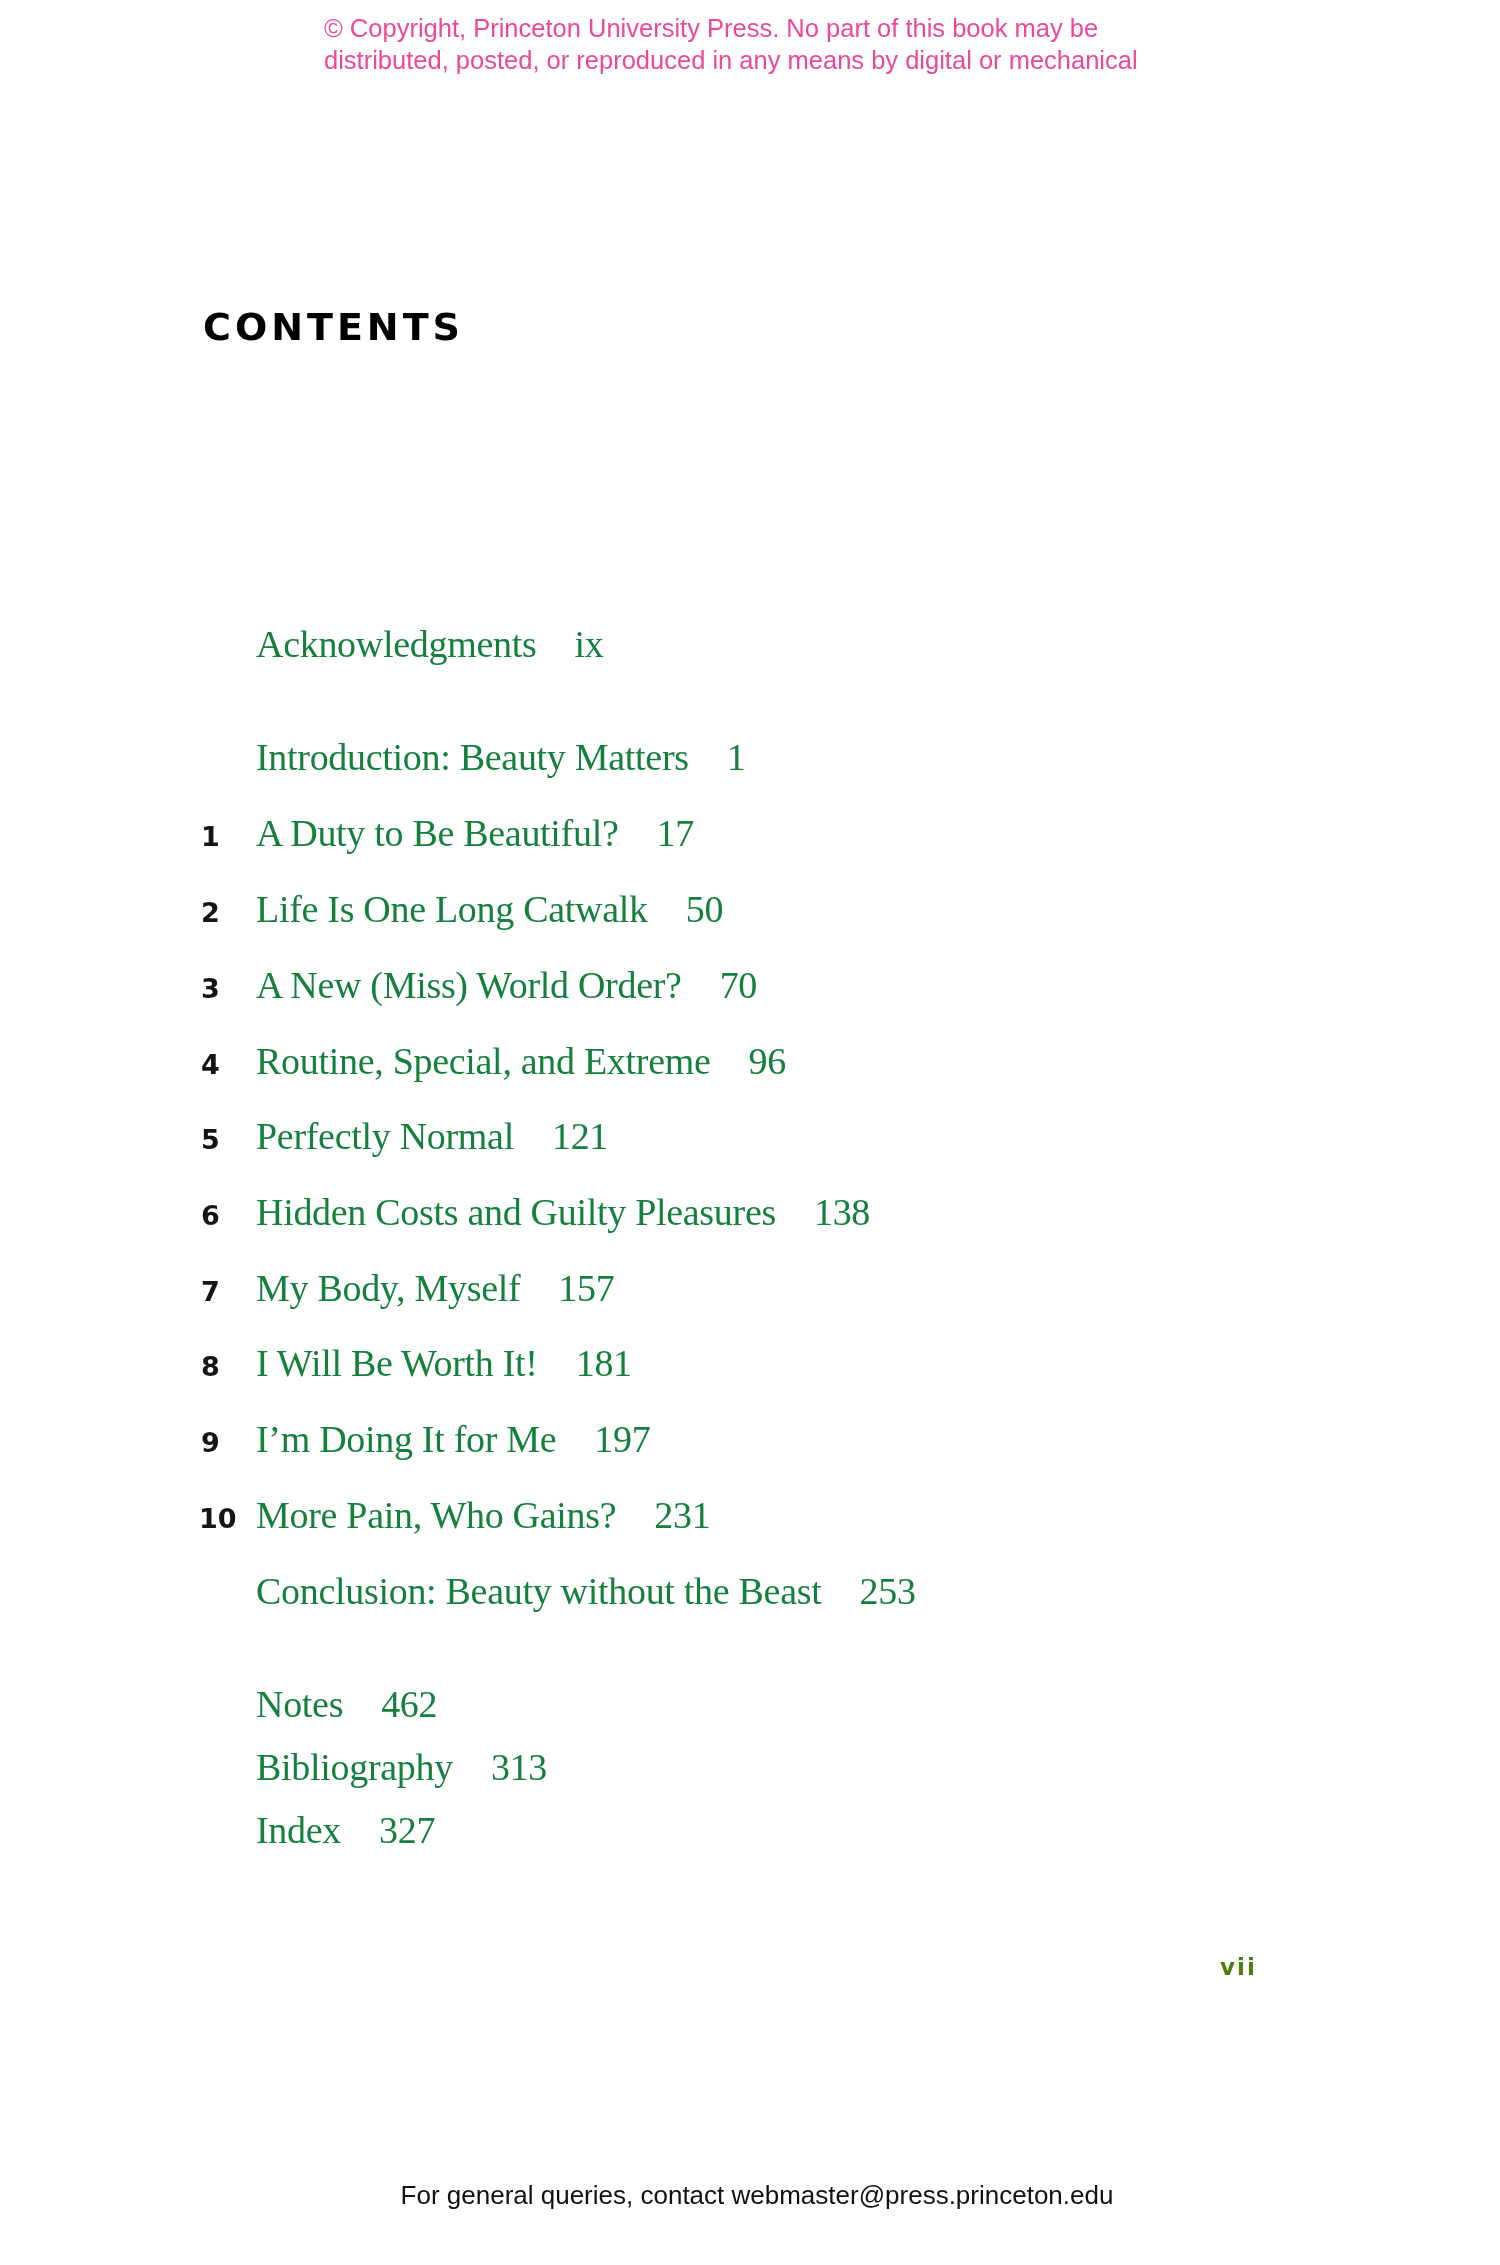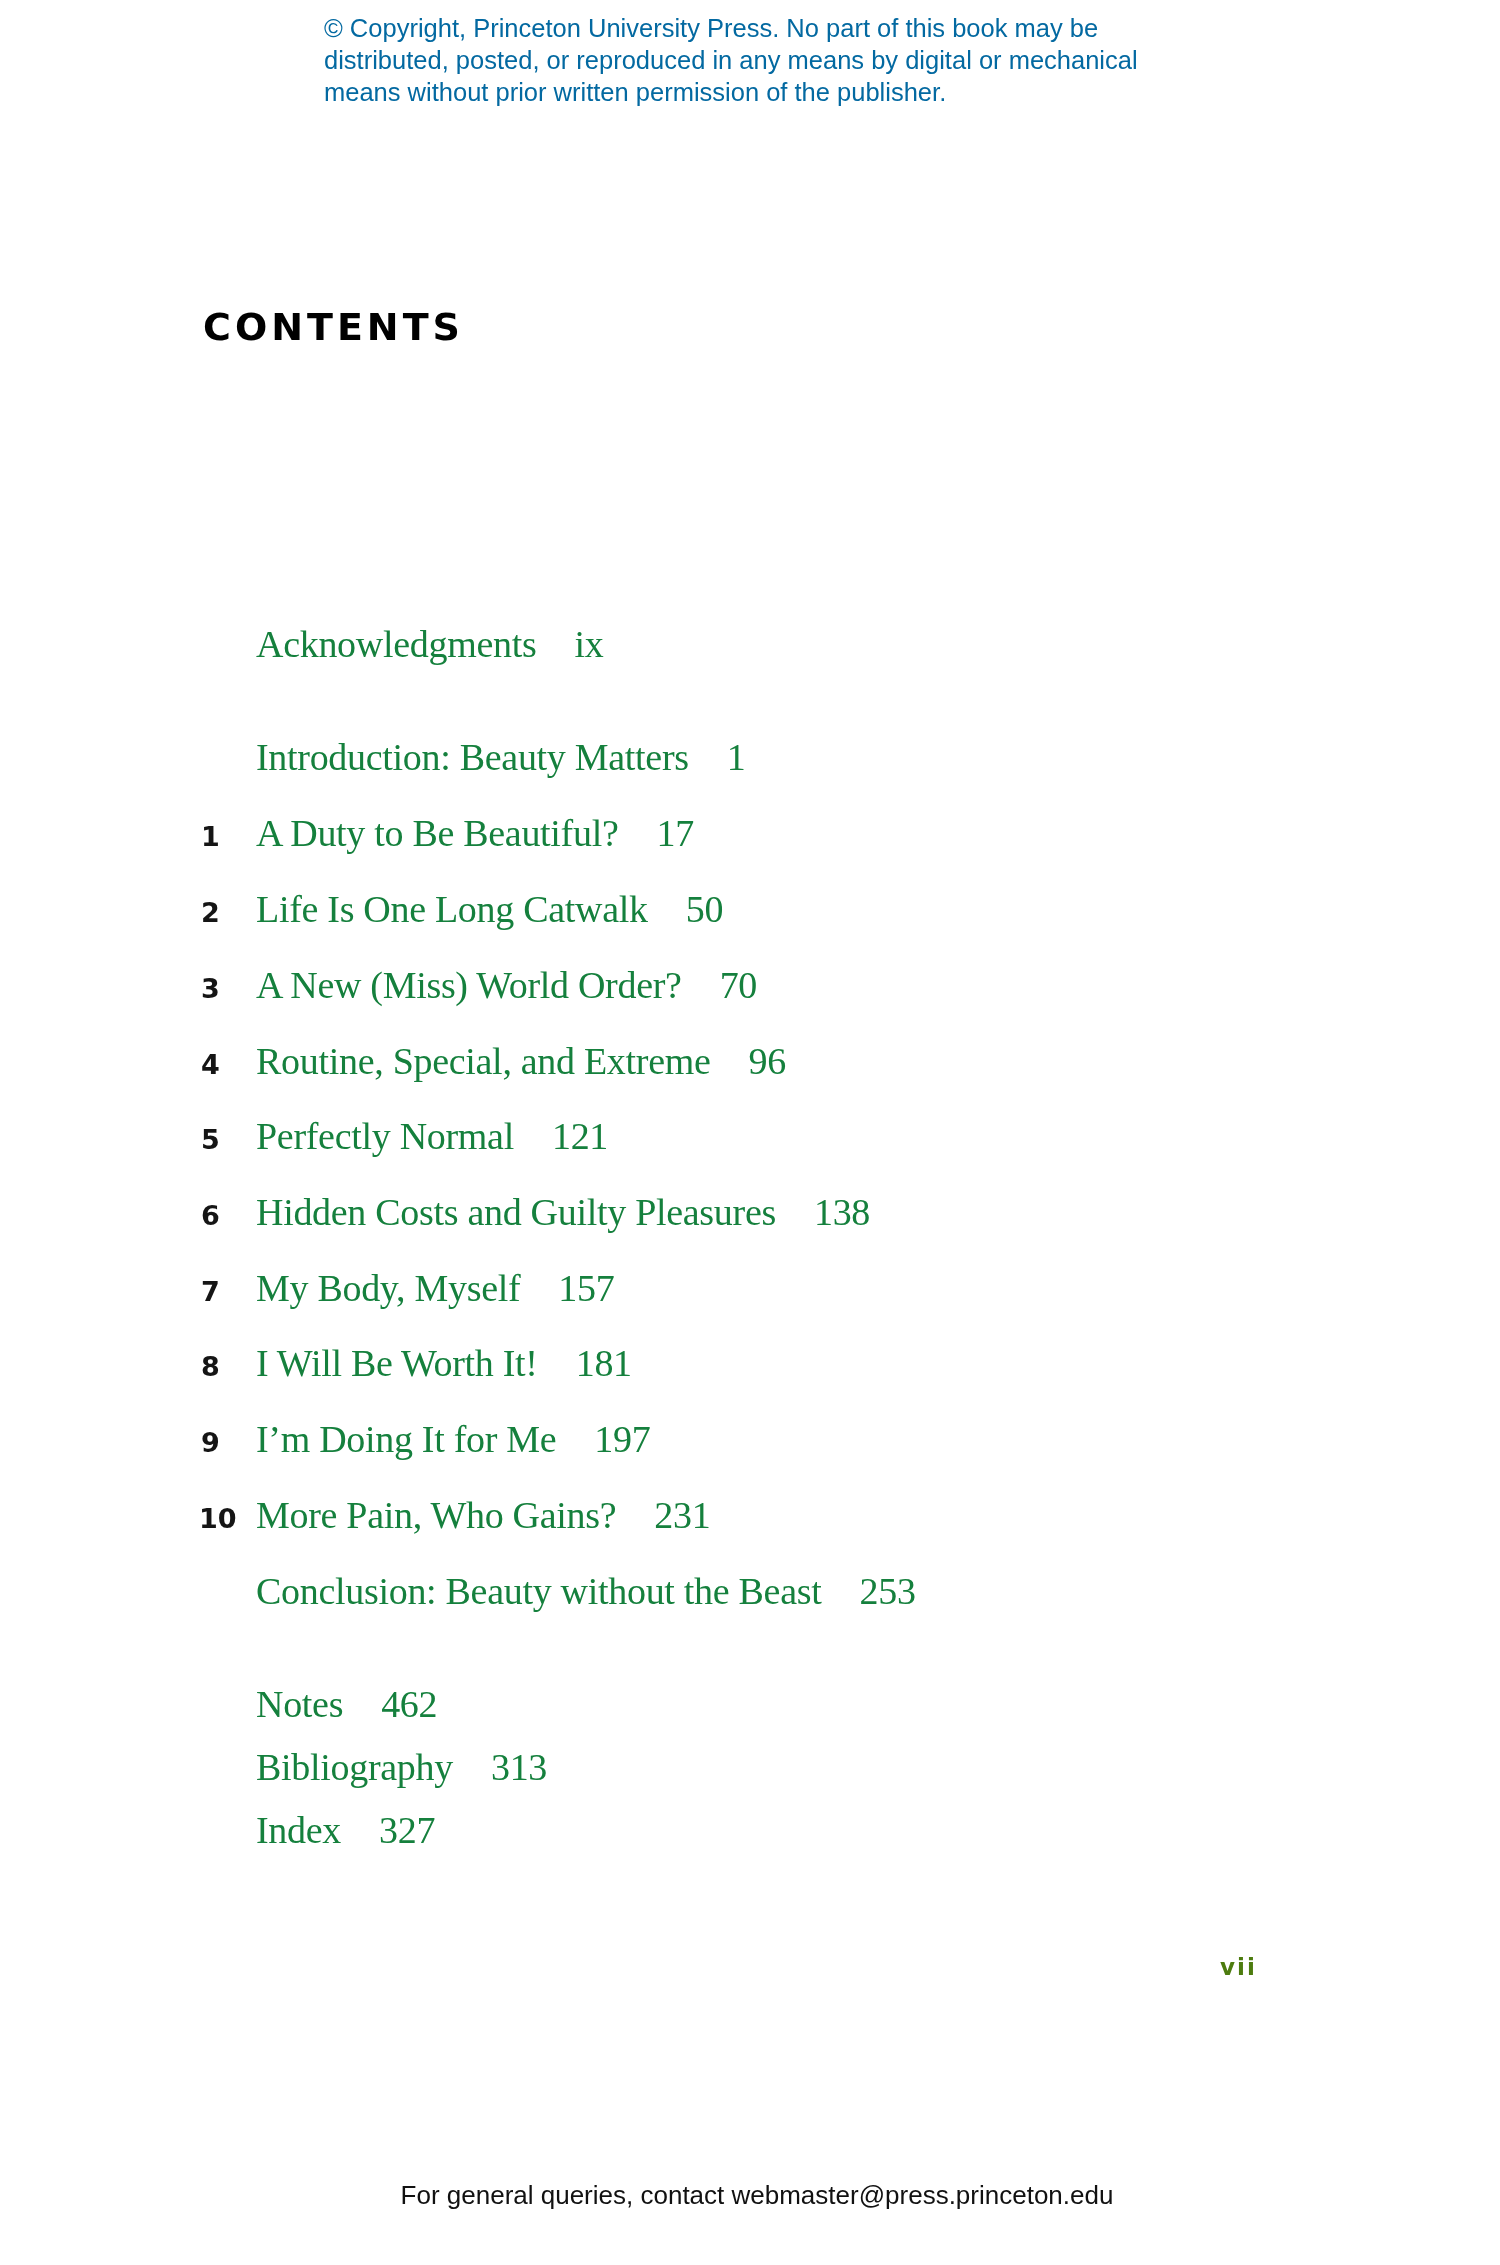--- a/index.html
+++ b/index.html
@@ -15,21 +15,21 @@
       color: #111111;
     }
     .copyright {
       position: absolute;
       left: 324px;
       top: 12px;
       width: 880px;
       font-family: "Liberation Sans", sans-serif;
       font-size: 25.5px;
       line-height: 32px;
-      color: #0369a1;
+      color: #ec4899;
     }
     .copyright div { white-space: nowrap; }
     .contents-title {
       position: absolute;
       left: 203px;
       top: 305px;
       font-family: "DejaVu Sans", sans-serif;
       font-weight: bold;
       font-size: 38px;
       letter-spacing: 4px;
@@ -85,21 +85,20 @@
       padding-left: 7px;
     }
     .footer span { display: inline-block; margin-left: 0; }
   </style>
 </head>
 <body>
 
 <div class="copyright">
   <div>© Copyright, Princeton University Press. No part of this book may be</div>
   <div>distributed, posted, or reproduced in any means by digital or mechanical</div>
-  <div>means without prior written permission of the publisher.</div>
 </div>
 
 <div class="contents-title">CONTENTS</div>
 
 <div>
   <div class="toc-entry" style="top:622px">
     <span class="toc-num"></span>
     <span class="toc-title"><span>Acknowledgments</span><span class="toc-page">ix</span></span>
   </div>
   <div class="toc-entry" style="top:735px">

